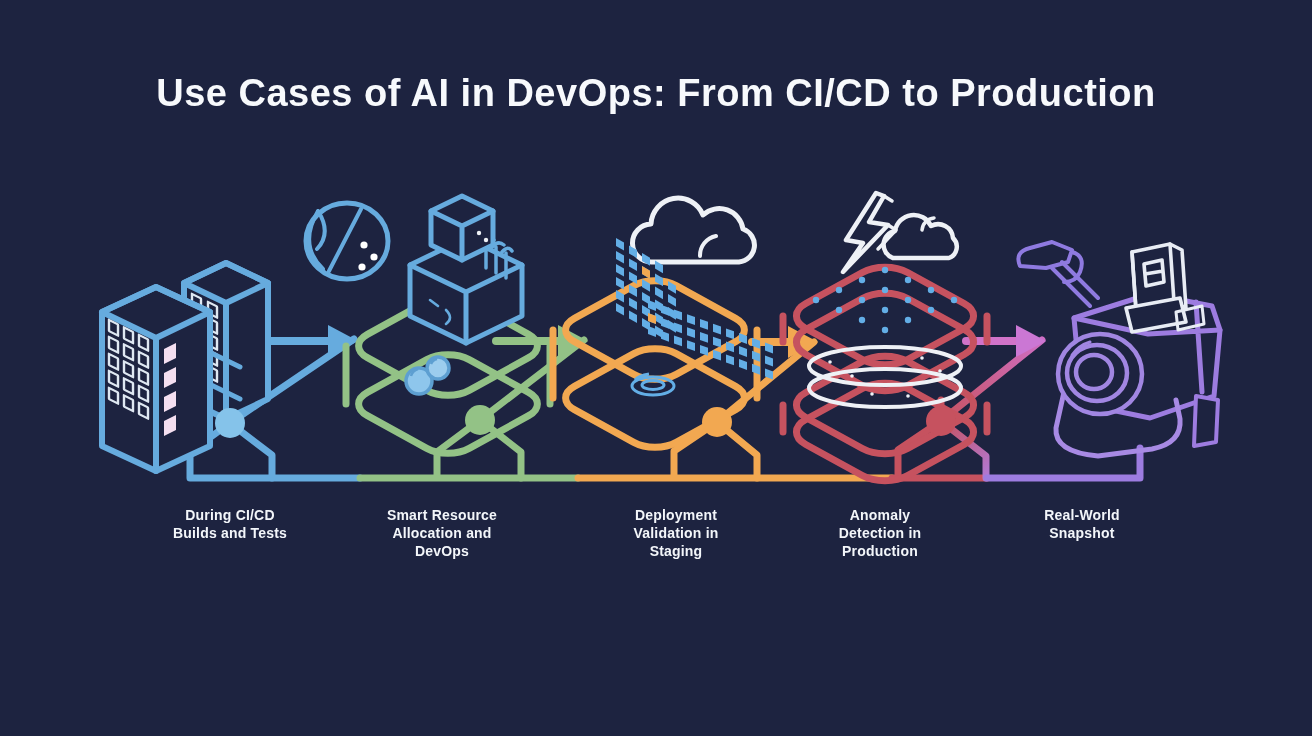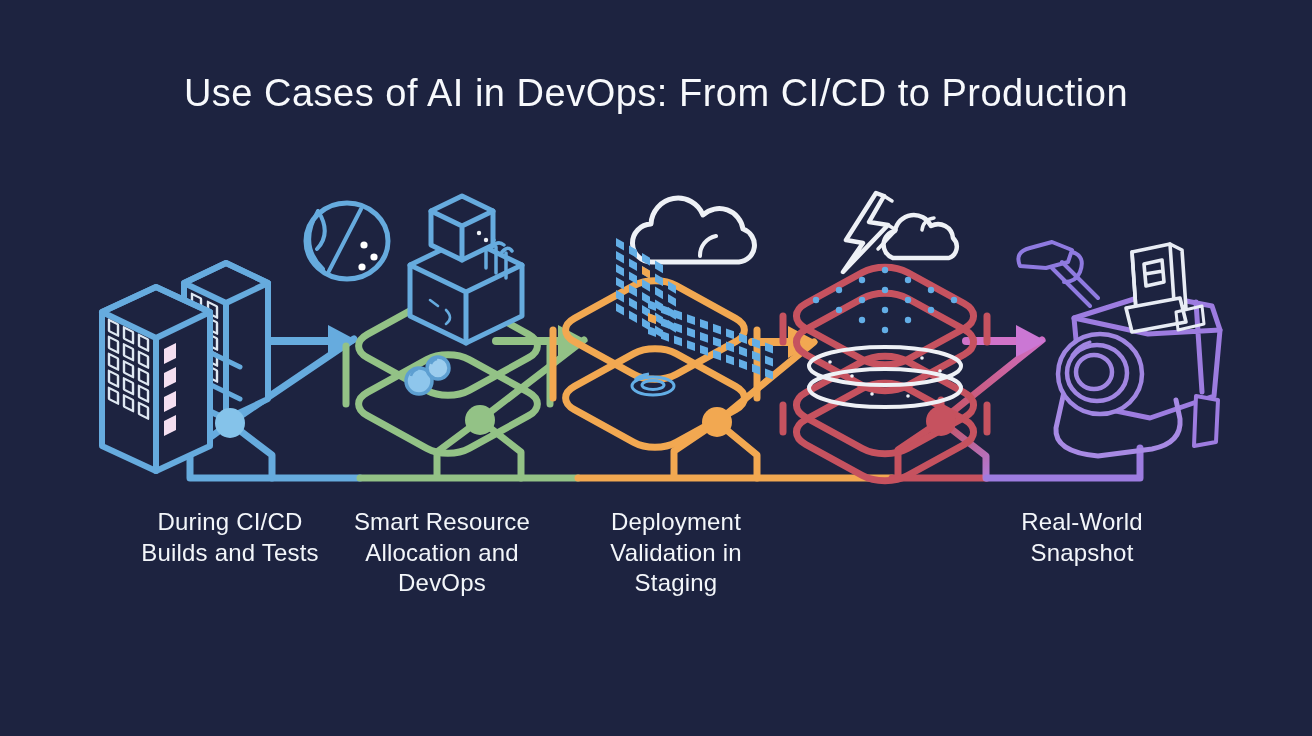--- a/index.html
+++ b/index.html
@@ -1,23 +1,23 @@
 <!DOCTYPE html>
 <html><head>
 <meta charset="utf-8">
 <style>
   html,body{margin:0;padding:0;background:#1d2340;}
   .canvas{position:relative;width:1312px;height:736px;background:#1d2340;overflow:hidden;
           font-family:"Liberation Sans",sans-serif;}
   .title{position:absolute;top:72px;left:0;width:1312px;text-align:center;
-         color:#f7f9fc;font-size:38px;font-weight:normal;letter-spacing:.5px;}
+         color:#f7f9fc;font-size:38px;font-weight:bold;letter-spacing:.5px;}
   .diagram-svg{position:absolute;left:0;top:0;}
   .stage-label{position:absolute;top:507px;transform:translateX(-50%);
-               width:230px;text-align:center;color:#f3f6fa;font-size:24px;
-               font-weight:normal;line-height:1.28;white-space:pre-line;letter-spacing:.2px;}
+               width:230px;text-align:center;color:#f3f6fa;font-size:14px;
+               font-weight:bold;line-height:1.28;white-space:pre-line;letter-spacing:.2px;}
 </style>
 </head>
 <body>
 
 <div class="canvas">
 
   <div class="title">Use Cases of AI in DevOps: From CI/CD to Production</div>
 
   <svg class="diagram-svg" width="1312" height="736" viewBox="0 0 1312 736">
     <defs>
@@ -328,15 +328,18 @@
   </svg>
 
   <div class="stage-label" style="left:230px">During CI/CD
 Builds and Tests</div>
   <div class="stage-label" style="left:442px">Smart Resource
 Allocation and
 DevOps</div>
   <div class="stage-label" style="left:676px">Deployment
 Validation in
 Staging</div>
+  <div class="stage-label" style="left:880px">Anomaly
+Detection in
+Production</div>
   <div class="stage-label" style="left:1082px">Real-World
 Snapshot</div>
 </div>
 
 </body></html>

